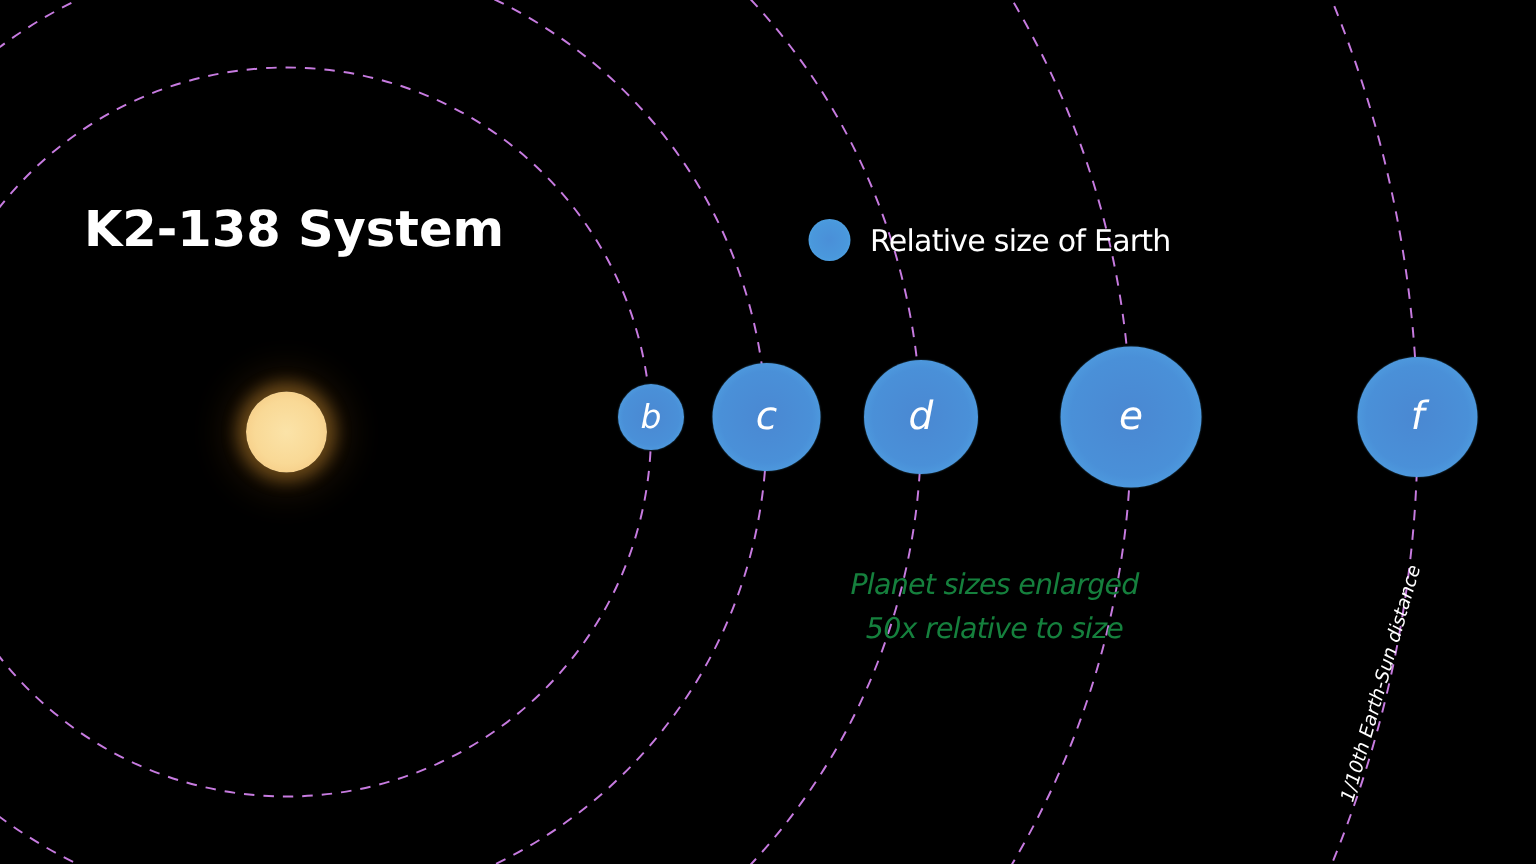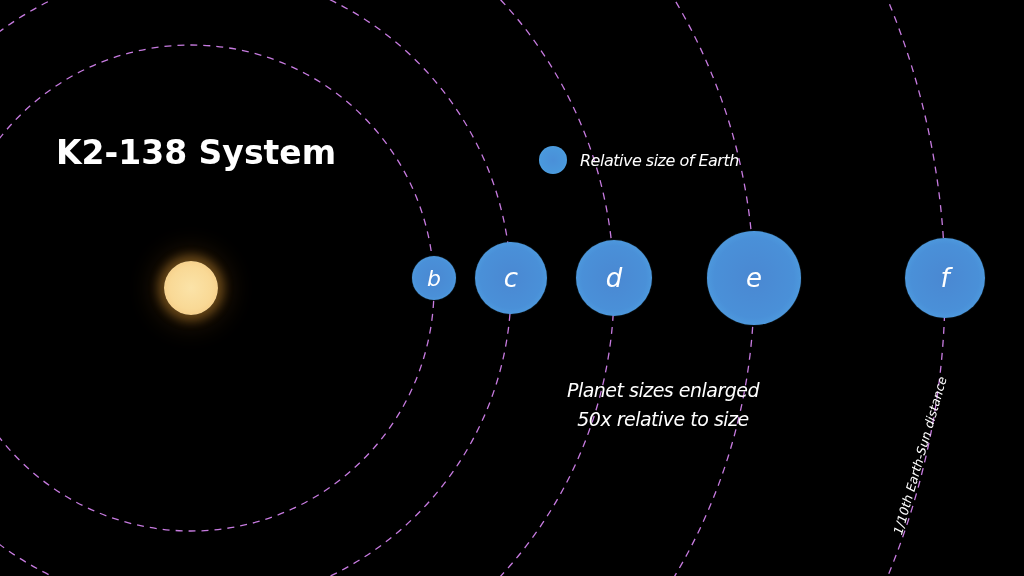--- a/index.html
+++ b/index.html
@@ -2,23 +2,23 @@
 <html><head>
   <meta charset="utf-8">
   <style>
     html, body { margin: 0; padding: 0; background: #000; }
     body { width: 1024px; height: 576px; overflow: hidden; position: relative; font-family: "DejaVu Sans", "Liberation Sans", sans-serif; }
     #stage { position: absolute; left: 0; top: 0; width: 1024px; height: 576px; background: #000; }
     svg { position: absolute; left: 0; top: 0; }
     .title { position: absolute; left: 56px; top: 133px; color: #fff; font-size: 33px; font-weight: bold; letter-spacing: 0px; white-space: nowrap; }
     .legend { position: absolute; left: 539px; top: 146px; height: 28px; display: flex; align-items: center; }
     .legend-dot { width: 28px; height: 28px; border-radius: 50%; background: radial-gradient(circle at 50% 50%, #4a8fd8 0%, #4a98dc 60%, #52acea 100%); }
-    .legend-text { color: #fff; font-style: italic; font-size: 16px; margin-left: 13px; white-space: nowrap; font-family: "DejaVu Sans", sans-serif; letter-spacing: -0.5px; }
+    .legend-text { color: #fff; font-size: 20px; margin-left: 13px; white-space: nowrap; font-family: "DejaVu Sans", sans-serif; letter-spacing: -0.5px; }
     .planet { position: absolute; border-radius: 50%; display: flex; align-items: center; justify-content: center; color: #fff; font-style: italic; font-family: "DejaVu Sans", sans-serif; background: radial-gradient(circle at 50% 50%, #4a88d2 0%, #4a90d8 60%, #55aeea 100%); box-shadow: 0 0 1px rgba(90,180,240,0.6); }
-    .note { position: absolute; left: 540px; top: 376px; width: 246px; color: #ffffff; font-style: italic; font-size: 19px; line-height: 29px; text-align: center; font-family: "DejaVu Sans", sans-serif; letter-spacing: -0.5px; }
+    .note { position: absolute; left: 540px; top: 376px; width: 246px; color: #15803d; font-style: italic; font-size: 19px; line-height: 29px; text-align: center; font-family: "DejaVu Sans", sans-serif; letter-spacing: -0.5px; }
     .scale-label { position: absolute; left: 820px; top: 448px; width: 200px; color: #fff; font-style: italic; font-size: 12.5px; white-space: nowrap; transform-origin: center center; transform: rotate(-74deg); text-align: center; font-family: "DejaVu Sans", sans-serif; }
     .star { position: absolute; left: 164px; top: 261px; width: 54px; height: 54px; border-radius: 50%; background: radial-gradient(circle at 50% 50%, #fbe3a8 0%, #f9d996 55%, #f3c37a 100%); box-shadow: 0 0 10px 6px rgba(240,170,60,0.35), 0 0 26px 12px rgba(200,120,30,0.18); }
   </style>
 </head>
 <body>
 
 <div id="stage">
   <svg id="orbits" width="1024" height="576" viewBox="0 0 1024 576">
       <circle cx="191" cy="288" r="243" fill="none" stroke="#c77be0" stroke-width="1.3" stroke-dasharray="7 6"></circle>
       <circle cx="191" cy="288" r="320" fill="none" stroke="#c77be0" stroke-width="1.3" stroke-dasharray="7 6"></circle>

